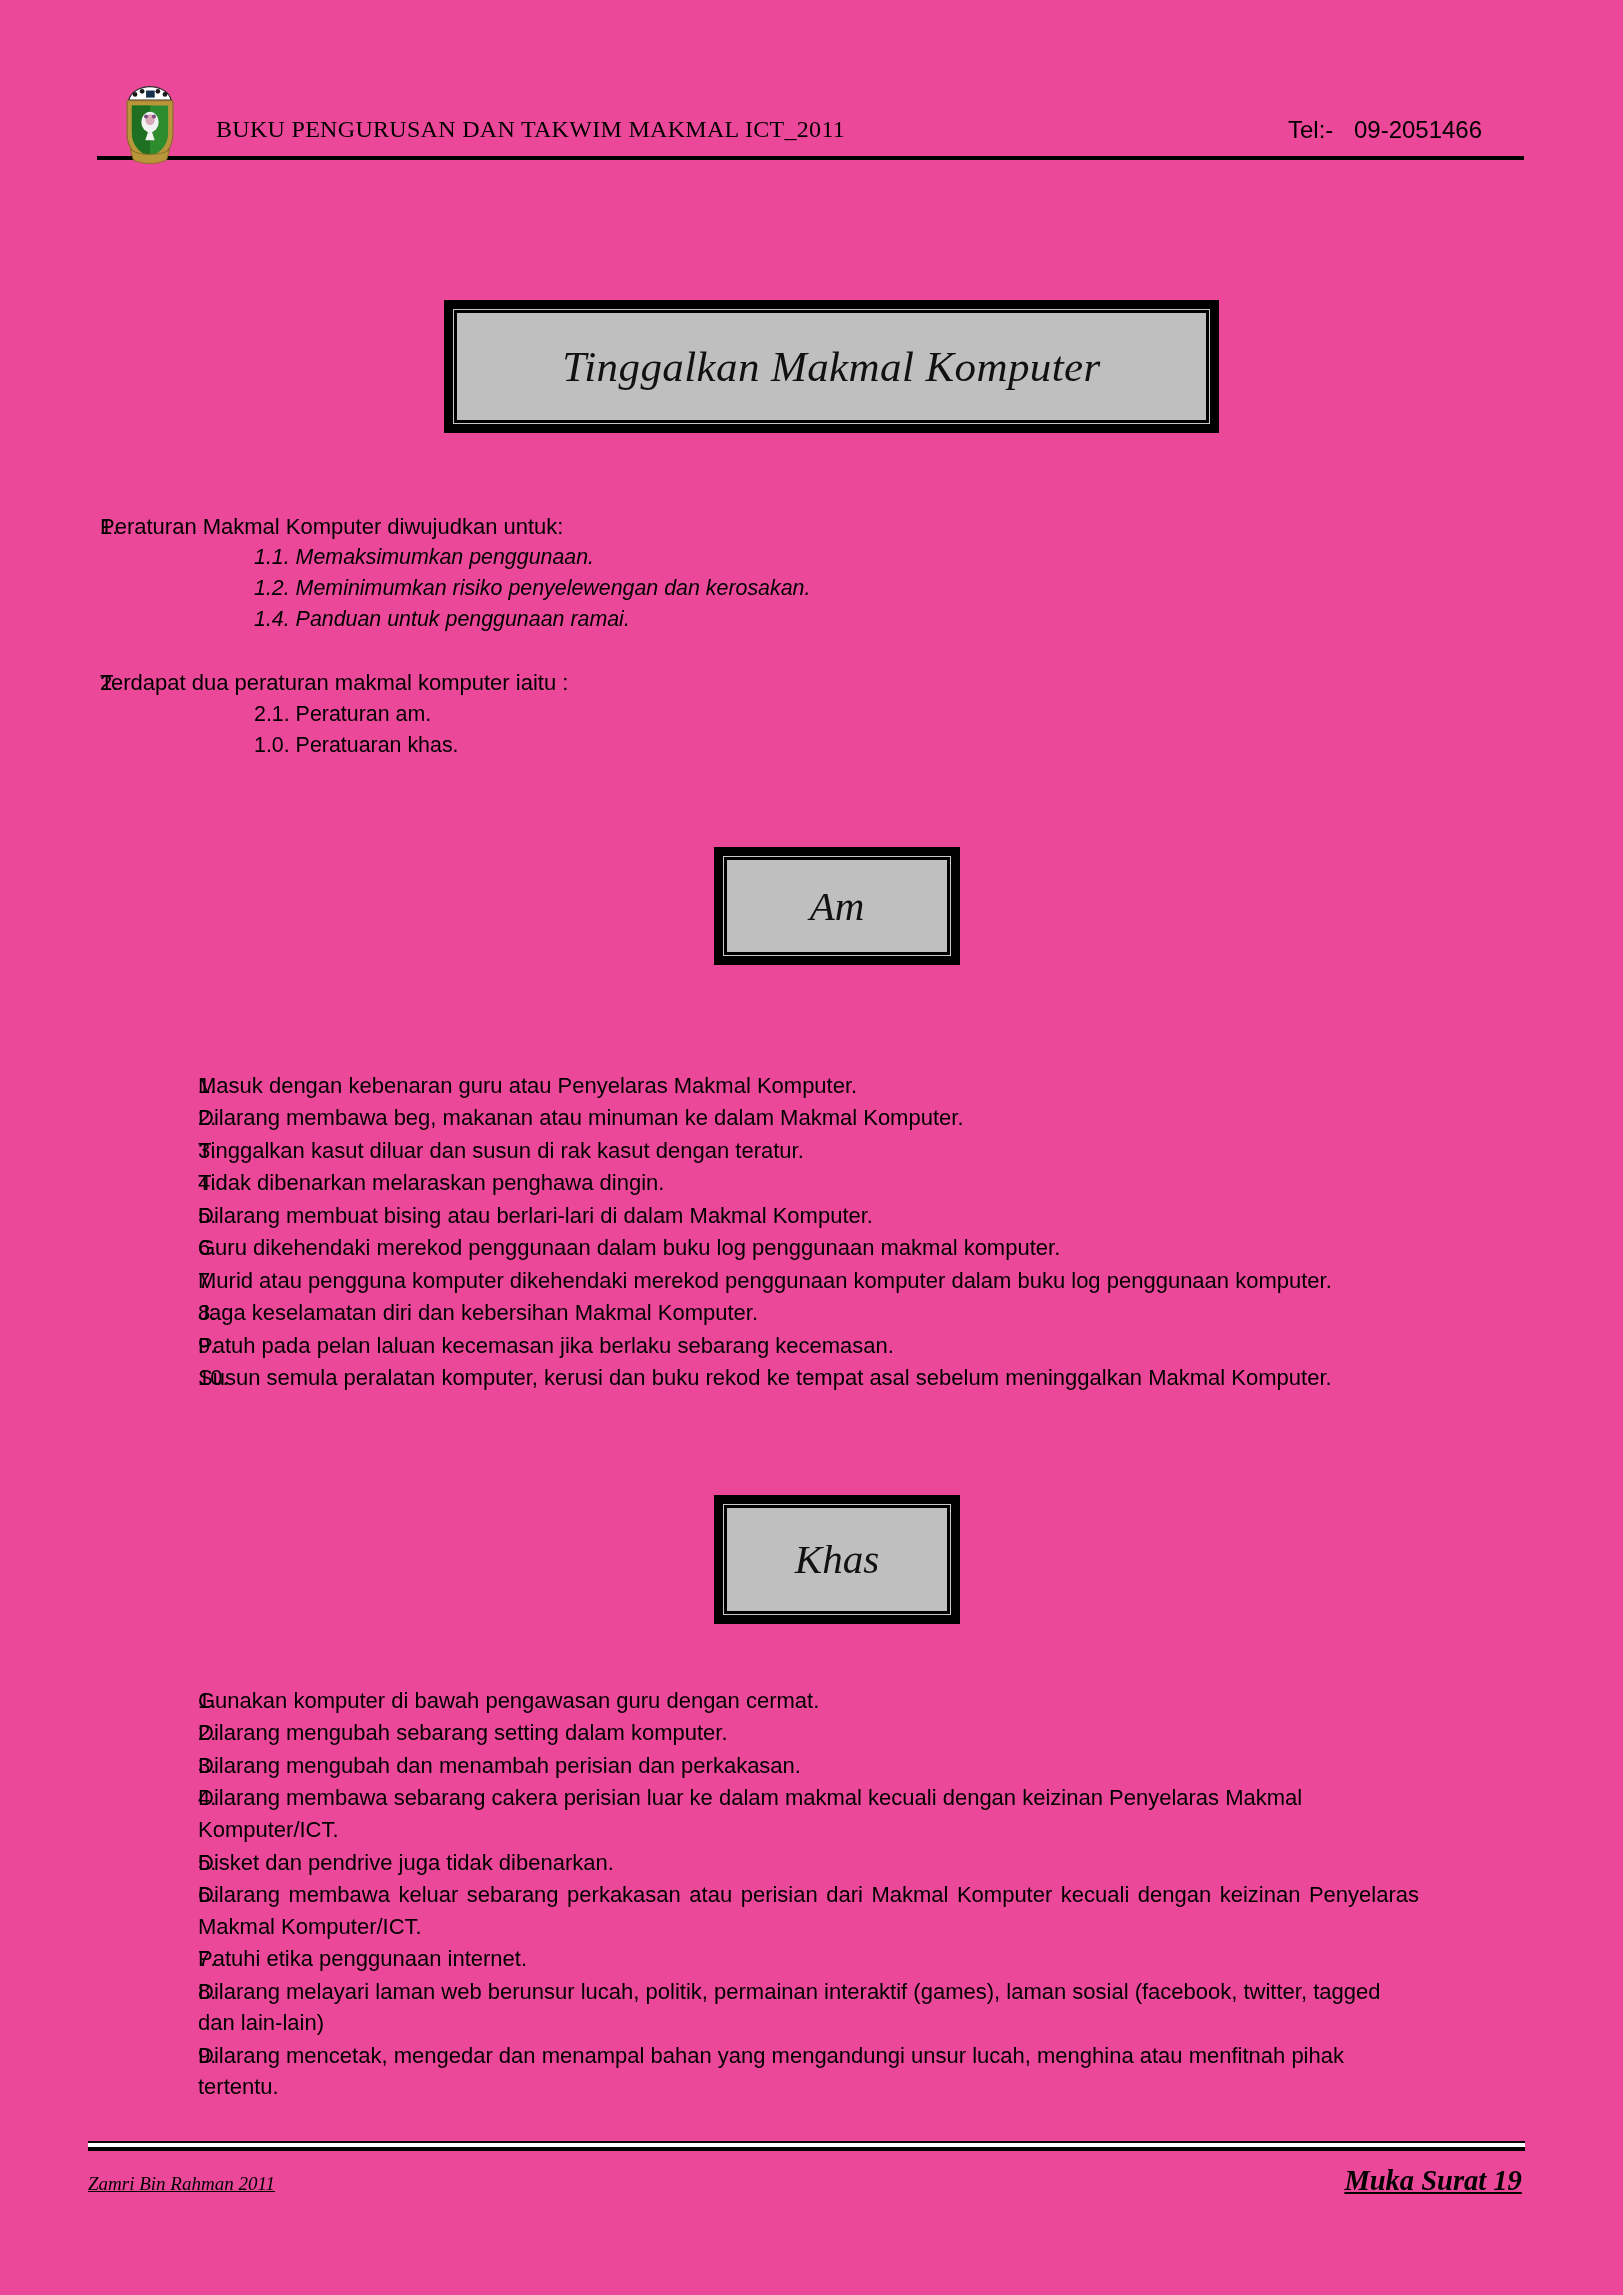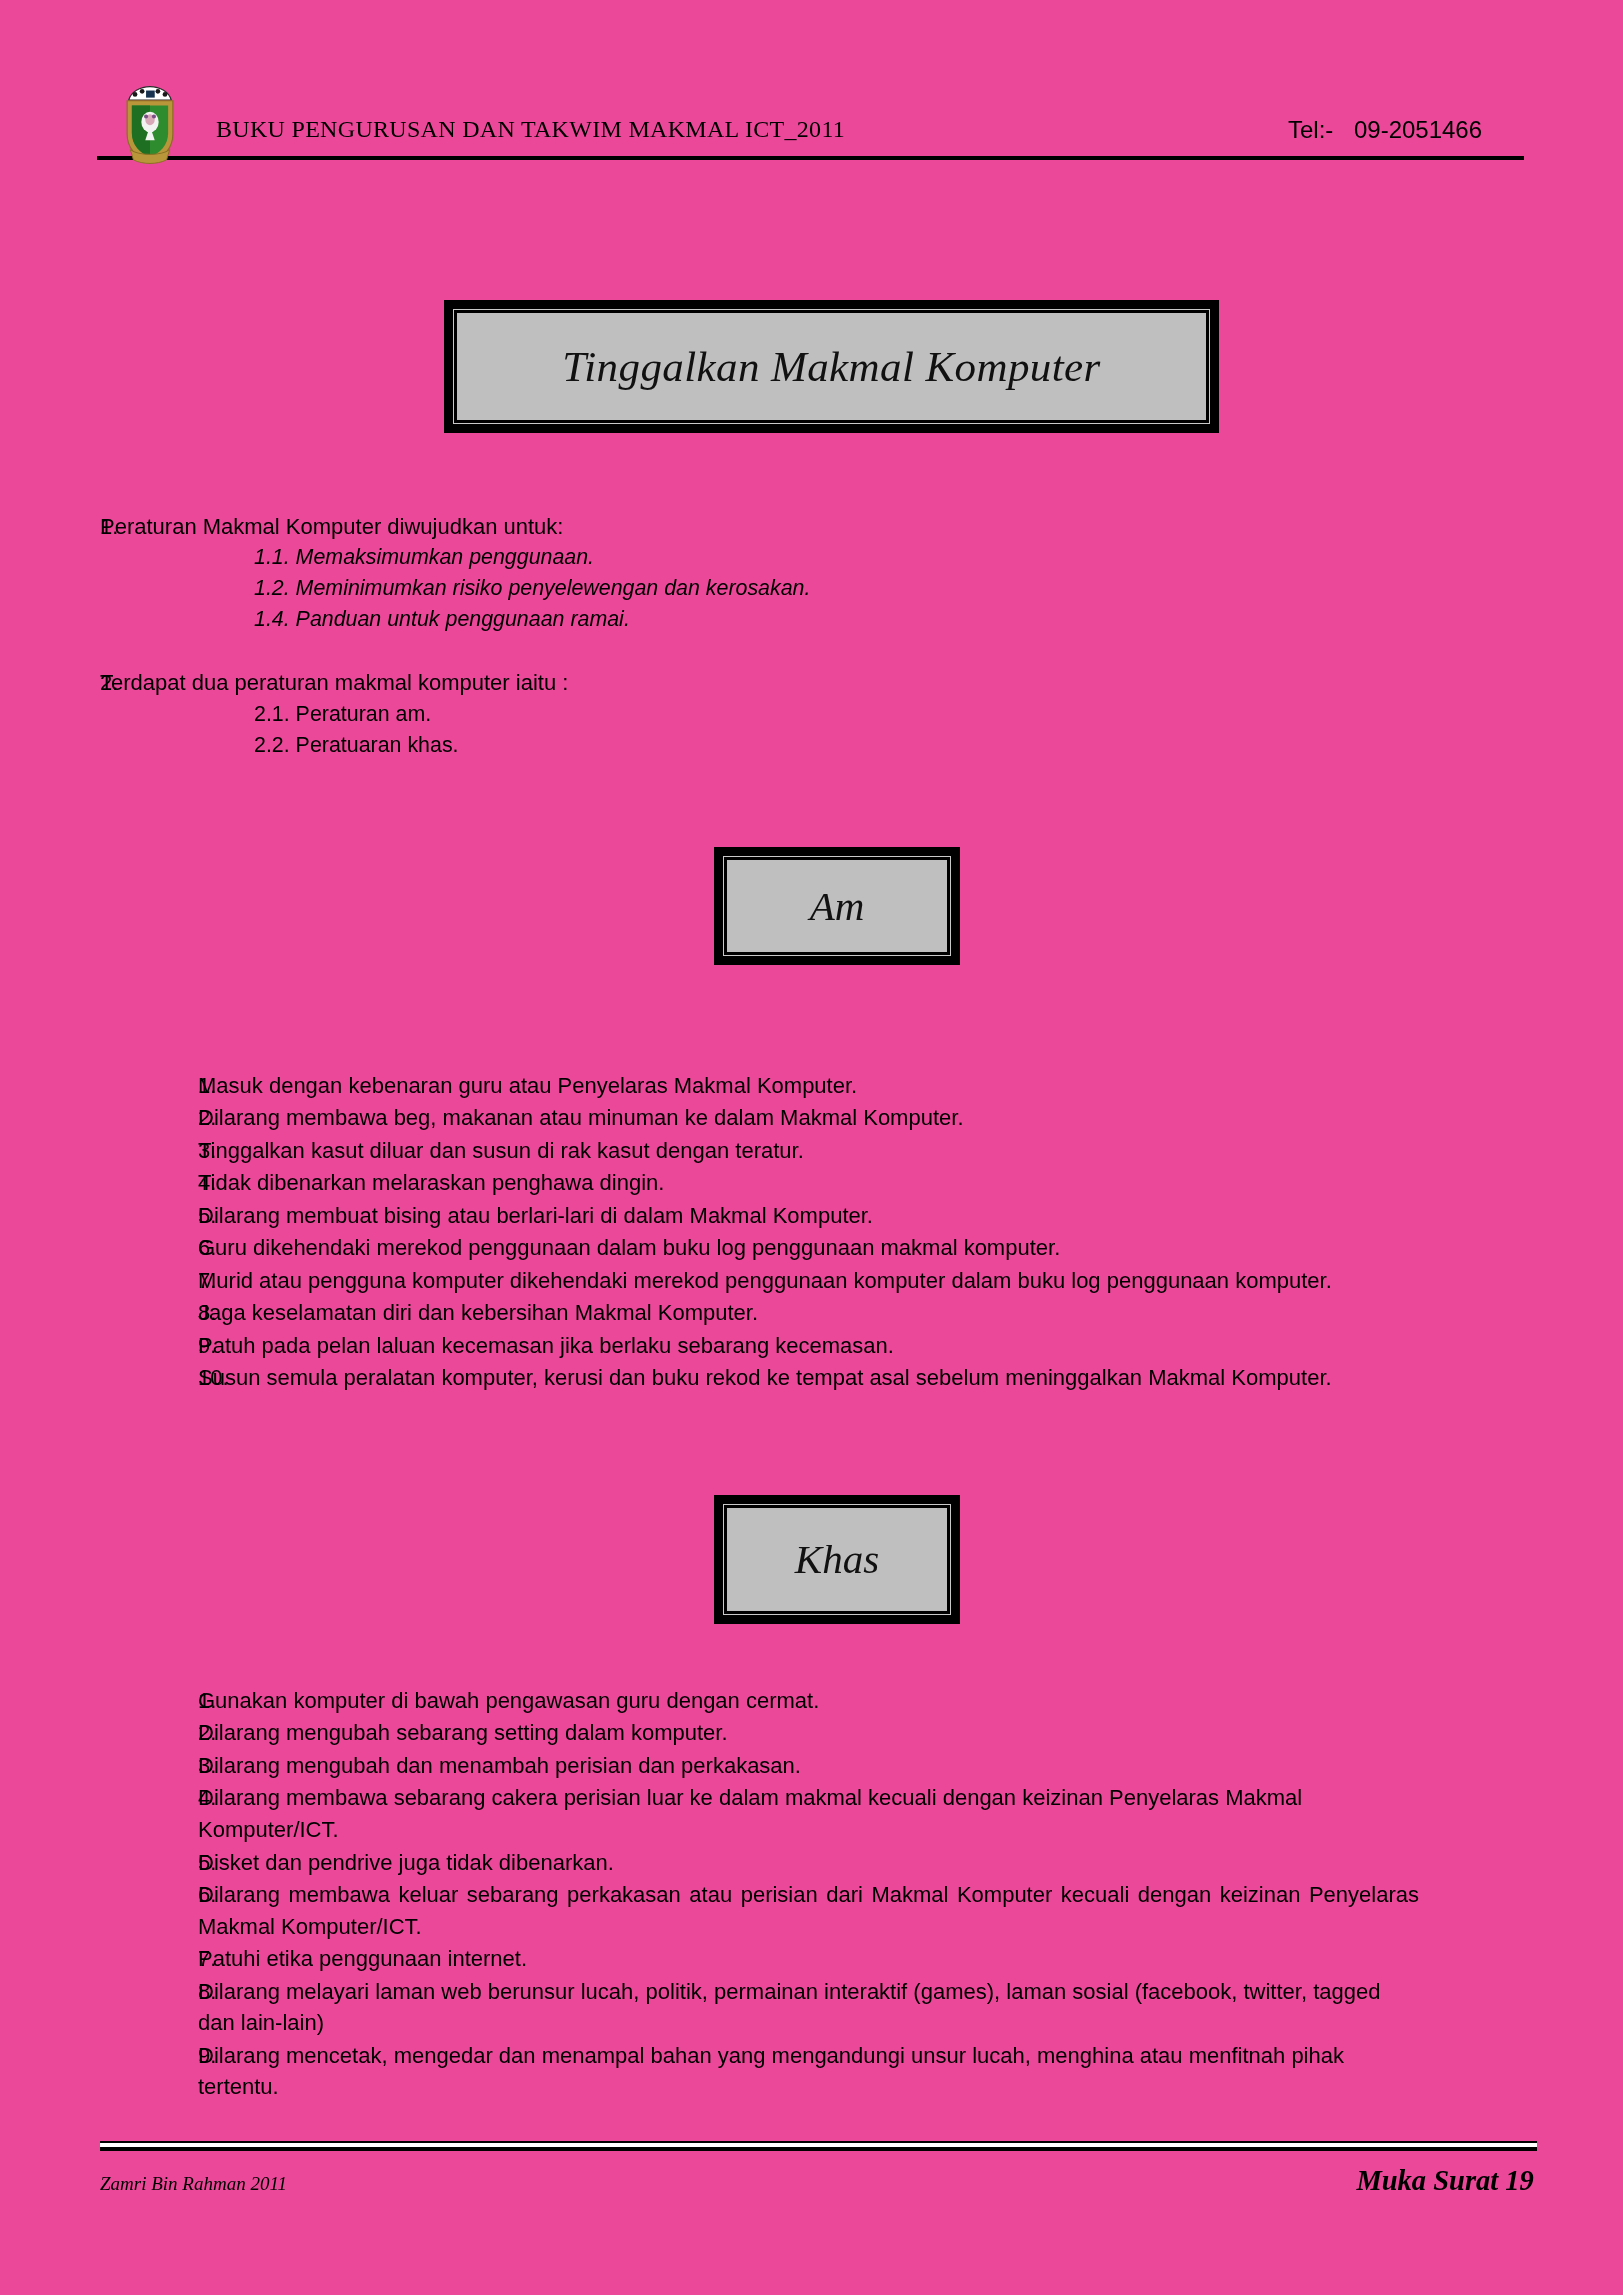--- a/index.html
+++ b/index.html
@@ -177,23 +177,24 @@
   .rule-item .rtxt {
     flex: 1 1 auto;
     text-align: justify;
     padding-right: 0;
   }
   .rule-item .rtxt.nojust { text-align: left; }
 
   
   .footer {
     position: absolute;
-    left: 100px;
+    left: 88px;
     top: 2141px;
     width: 1437px;
+    text-decoration: underline;
   }
   .footer-rule-top {
     width: 100%;
     height: 2.4px;
     background: #000;
   }
   .footer-rule-gap {
     width: 100%;
     height: 3.2px;
     background: #ffffff;
@@ -285,21 +286,21 @@
     </div>
 
     <div style="height:32px"></div>
 
     <div class="intro-group">
       <div class="intro-row">
         <span class="num">2.</span>
         <span class="txt">Terdapat dua peraturan makmal komputer iaitu :</span>
       </div>
       <div class="sub-row plain">2.1. Peraturan am.</div>
-      <div class="sub-row plain">2.2. Peratuaran khas.</div>
+      <div class="sub-row plain">1.0. Peratuaran khas.</div>
     </div>
 
   </div>
 
   <div class="deco-box" id="am-box">
     <div class="ring">
       <div class="inner">
         <span class="box-label">Am</span>
       </div>
     </div>

